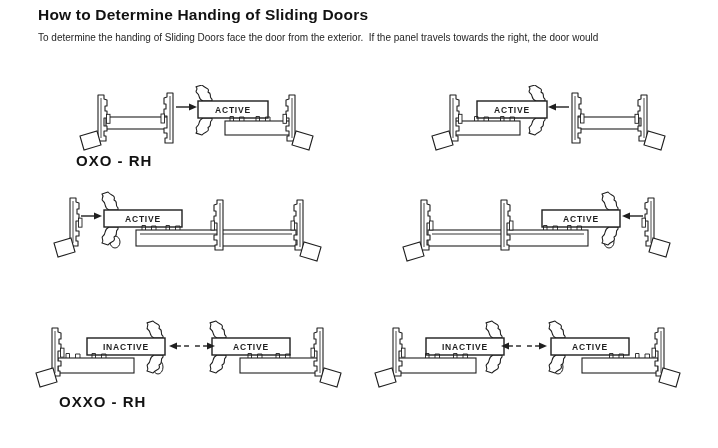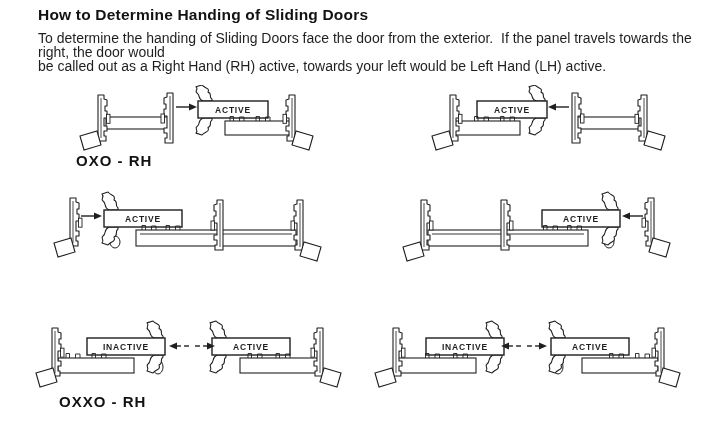--- a/index.html
+++ b/index.html
@@ -5,41 +5,40 @@
   html,body{margin:0;padding:0;background:#fff;}
   .page{
     position:relative;width:702px;height:448px;background:#ffffff;overflow:hidden;
     font-family:"Liberation Sans","DejaVu Sans",sans-serif;color:#1c1c1c;
   }
   .title{
     position:absolute;left:38px;top:6px;font-size:15.5px;font-weight:bold;
     letter-spacing:.2px;color:#121212;
   }
   .intro{
-    position:absolute;left:38px;top:31px;width:655px;font-size:14px;
+    position:absolute;left:38px;top:31px;width:655px;font-size:10px;
     line-height:14px;color:#1f1f1f;
   }
   .intro span{white-space:pre-wrap;}
   .diagram{position:absolute;}
   .diagram svg{display:block;}
   .caption{
     text-align:left;font-weight:bold;font-size:15px;letter-spacing:1px;
     color:#121212;margin-top:1px;
   }
 </style>
 </head>
 <body>
 
 <div class="page">
 
   <div class="title">How to Determine Handing of Sliding Doors</div>
 
   <div class="intro">
     <span>To determine the handing of Sliding Doors face the door from the exterior.  If the panel travels towards the right, the door would</span><br>
-    <span>be called out as a Right Hand (RH) active, towards your left would be Left Hand (LH) active.</span>
   </div>
 
   <div class="diagram" id="dg0" style="left:60px;top:85px;width:260px">
     <svg viewBox="0 0 260 66" width="260" height="66">
         <rect x="46" y="32" width="62" height="12" fill="#ffffff" stroke="#1f1f1f" stroke-width="1.1"></rect>
         <rect x="165" y="36" width="65" height="14" fill="#ffffff" stroke="#1f1f1f" stroke-width="1.1"></rect>
         <path d="M 143 16 C 137 13.333333333333334 141 10.666666666666668 137 8 C 134 6.222222222222223 139 4.444444444444445 136 1.7777777777777786 L 142 0 C 145 3.555555555555557 150 2.666666666666668 148 7.111111111111111 C 153 8.88888888888889 148 11.555555555555555 152 14.222222222222221 L 152 16 z" fill="#ffffff" stroke="#1f1f1f" stroke-width="1.1" stroke-linejoin="round"></path>
         <path d="M 143 33 C 137 35.833333333333336 141 38.666666666666664 137 41.5 C 134 43.388888888888886 139 45.27777777777778 136 48.111111111111114 L 142 50 C 145 46.22222222222222 150 47.166666666666664 148 42.44444444444444 C 153 40.55555555555556 148 37.72222222222222 152 34.888888888888886 L 152 33 z" fill="#ffffff" stroke="#1f1f1f" stroke-width="1.1" stroke-linejoin="round"></path>
         <g>
           <rect x="138" y="16" width="70" height="17" fill="#ffffff" stroke="#1f1f1f" stroke-width="1.4"></rect>

